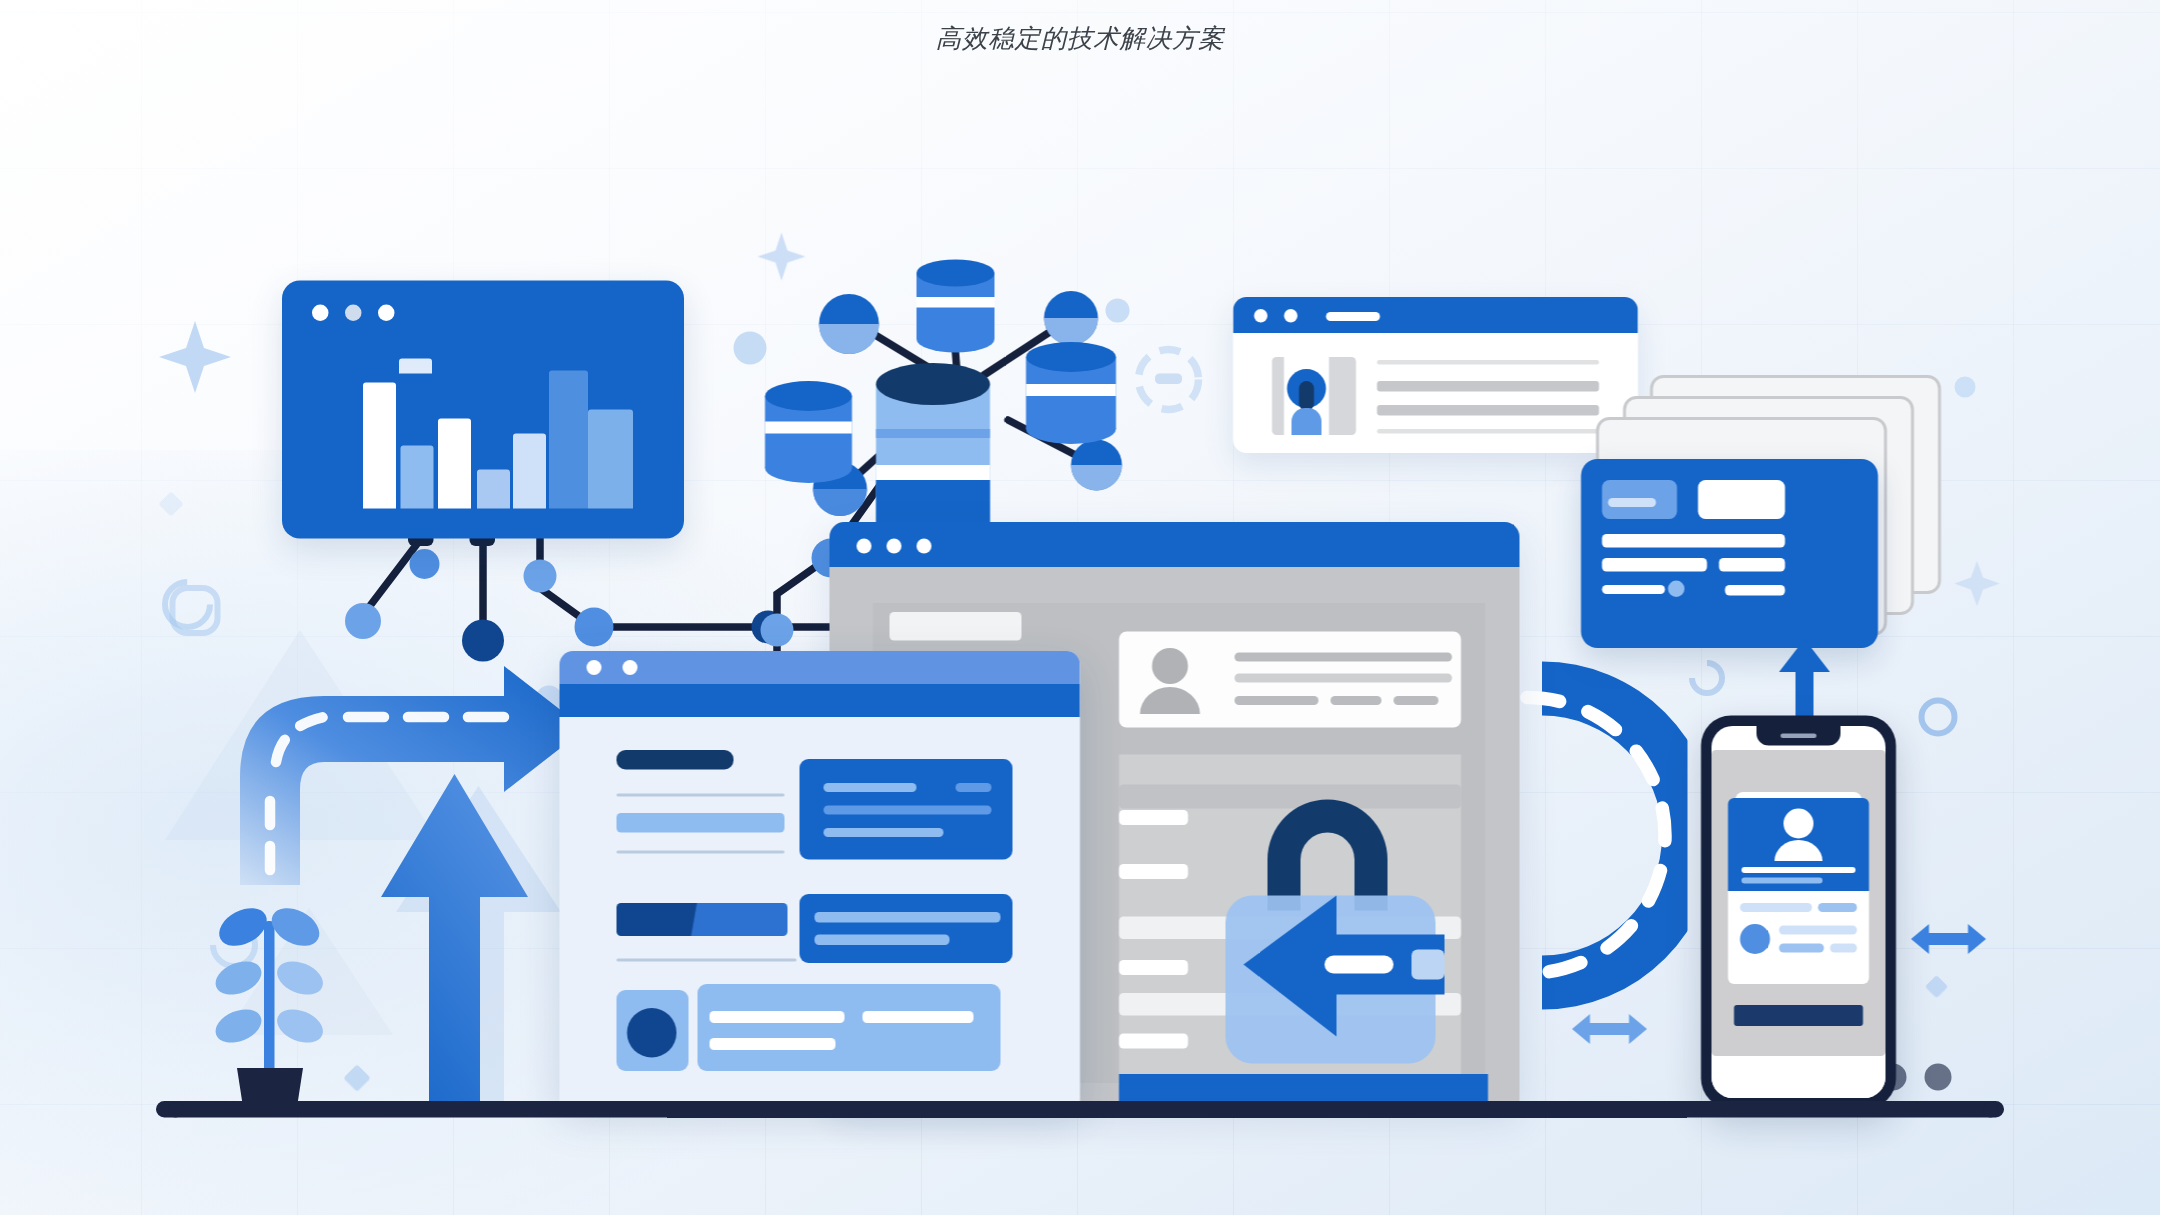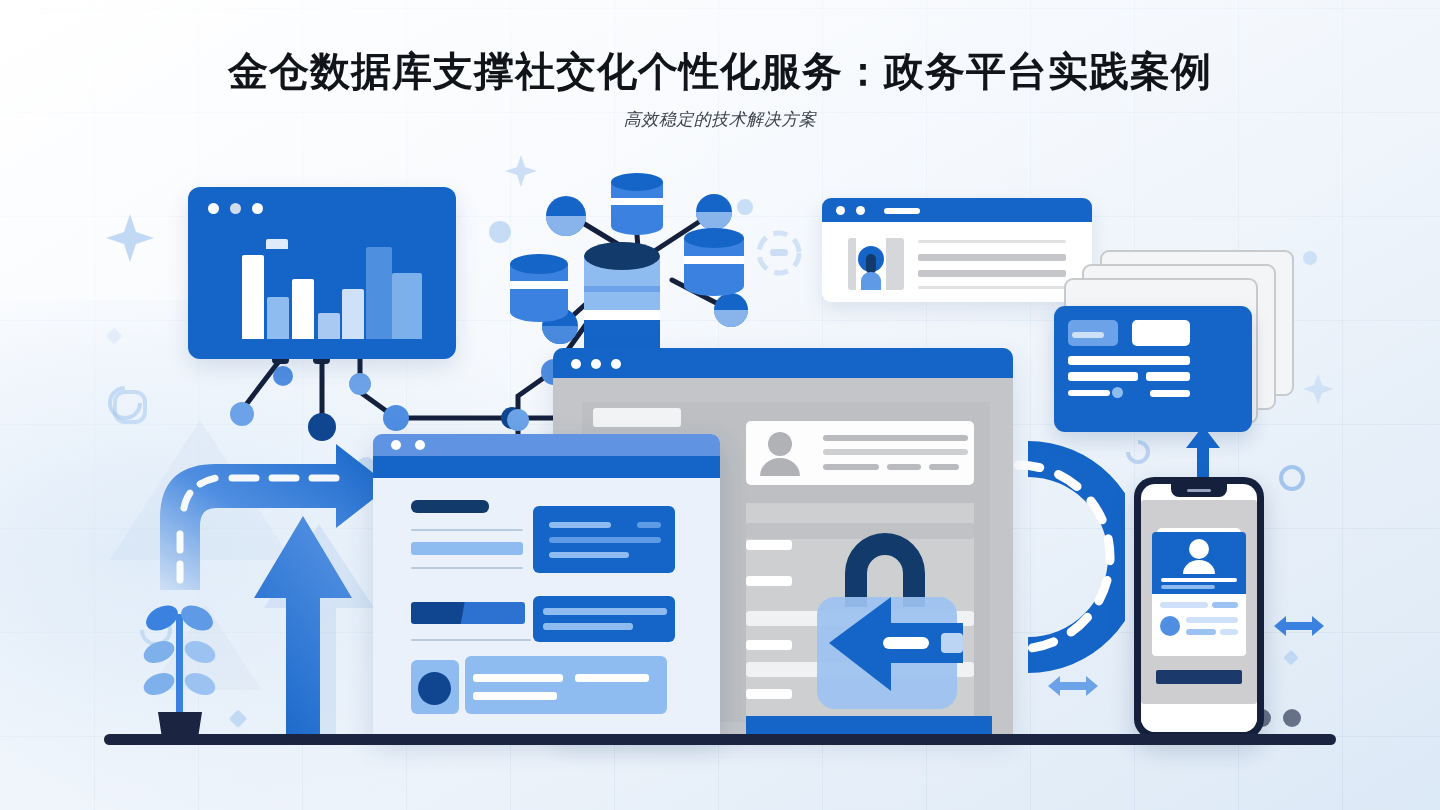--- a/index.html
+++ b/index.html
@@ -123,21 +123,20 @@
 </head>
 <body>
 
 <div id="stage">
 
   <div class="bg"></div>
   <div class="bg-grid"></div>
   <div class="bg-wash"></div>
 
   <div class="heading">
-    <h1 class="title">金仓数据库支撑社交化个性化服务：政务平台实践案例</h1>
     <p class="subtitle">高效稳定的技术解决方案</p>
   </div>
 
   <svg class="deco" style="left:0;top:0;width:1440px;height:810px;" viewBox="0 0 1440 810">
 
     <path d="M110 560 L200 420 L292 560 Z" fill="rgba(175,200,230,.13)"></path>
     <path d="M150 690 L206 605 L262 690 Z" fill="rgba(175,200,230,.10)"></path>
 
     <g fill="#9ec3ef" opacity=".62">
       <path d="M130 214 L136 232 L154 238 L136 244 L130 262 L124 244 L106 238 L124 232 Z"></path>

